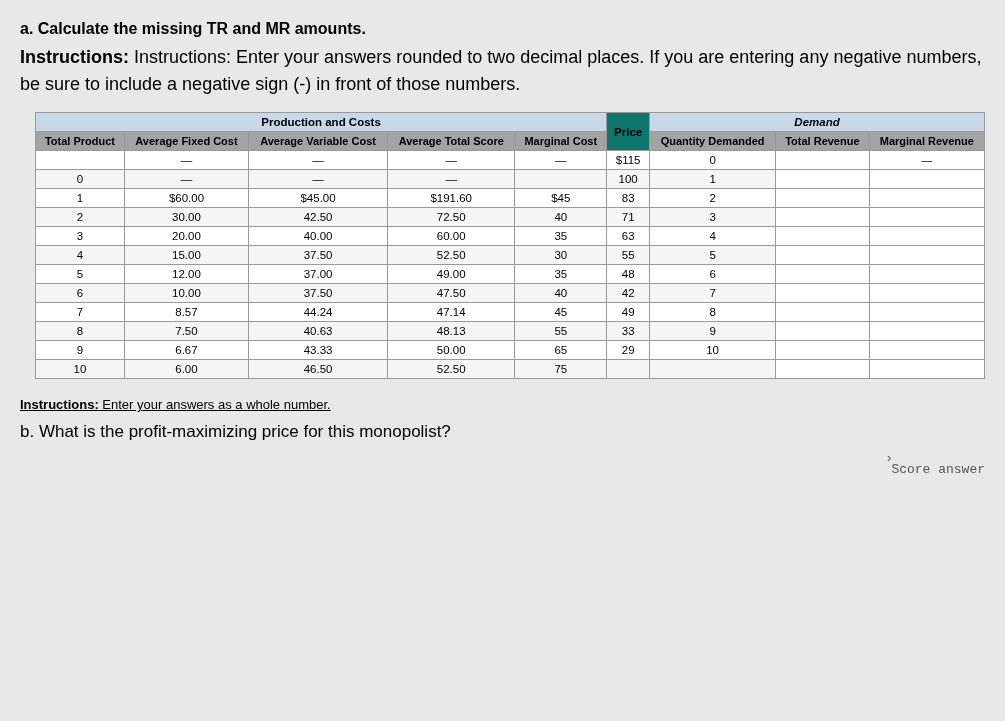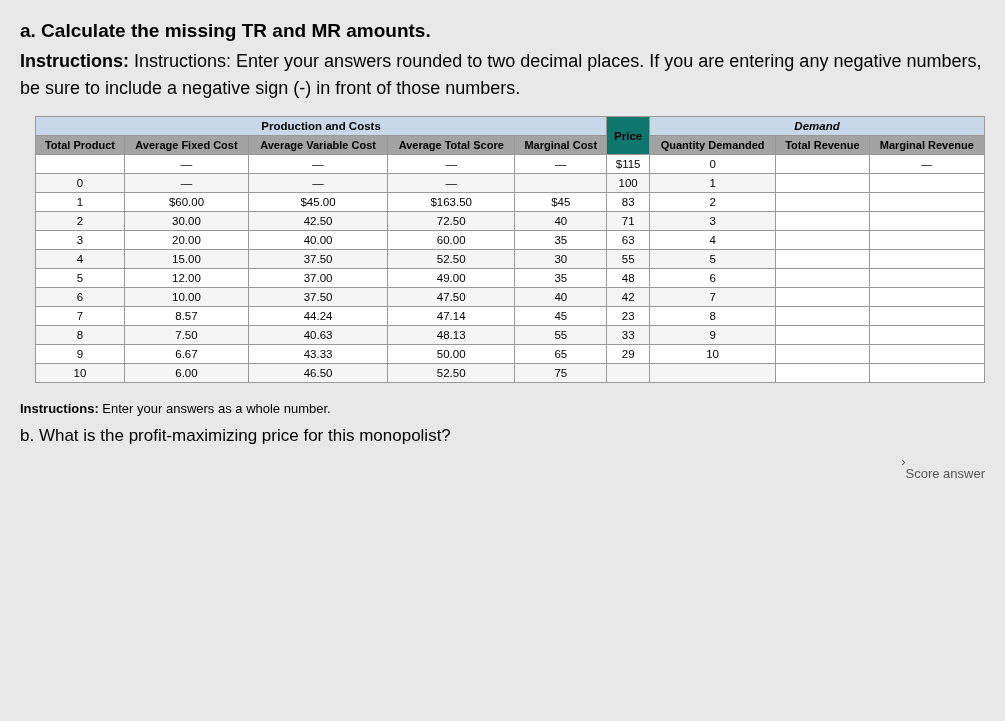--- a/index.html
+++ b/index.html
@@ -4,21 +4,21 @@
   <style>
     * { box-sizing: border-box; margin: 0; padding: 0; }
     body {
       font-family: Arial, sans-serif;
       font-size: 12px;
       background: #e8e8e8;
       padding: 20px;
       color: #000;
     }
     .header-text {
-      font-size: 19px;
+      font-size: 16px;
       font-weight: bold;
       margin-bottom: 6px;
     }
     .instructions {
       font-size: 18px;
       margin-bottom: 14px;
       line-height: 1.5;
     }
     .instructions b { font-weight: bold; }
 
@@ -73,34 +73,36 @@
       border: none;
       outline: none;
       text-align: center;
       font-size: 11px;
       background: transparent;
     }
 
     .footer-instructions {
       margin-top: 18px;
       font-size: 13px;
+      text-decoration: underline;
     }
     .footer-instructions b { font-weight: bold; }
     .question-b {
       margin-top: 10px;
       font-size: 17px;
     }
 
     .score-btn {
       display: inline-block;
       margin-top: 12px;
       float: right;
       font-size: 13px;
       color: #555;
       cursor: pointer;
+      font-family: Liberation Mono, monospace;
     }
   </style>
 </head>
 <body>
 
 <div class="header-text">a. Calculate the missing TR and MR amounts.</div>
 <div class="instructions">
   <b>Instructions:</b> <span>Instructions: Enter your answers rounded to two decimal places. If you are entering any negative numbers, be sure to include a negative sign (-) in front of those numbers.</span>
 </div>
 
@@ -144,21 +146,21 @@
           <td></td>
           <td>100</td>
           <td>1</td>
           <td class="input-cell"><input type="text" style=""></td>
           <td class="input-cell"><input type="text" style=""></td>
         </tr>
         <tr class="data-row">
           <td>1</td>
           <td>$60.00</td>
           <td>$45.00</td>
-          <td>$163.50</td>
+          <td>$191.60</td>
           <td>$45</td>
           <td>83</td>
           <td>2</td>
           <td class="input-cell"><input type="text" style=""></td>
           <td class="input-cell"><input type="text" style=""></td>
         </tr>
         <tr class="data-row">
           <td>2</td>
           <td>30.00</td>
           <td>42.50</td>
@@ -212,21 +214,21 @@
           <td>7</td>
           <td class="input-cell"><input type="text" style=""></td>
           <td class="input-cell"><input type="text" style=""></td>
         </tr>
         <tr class="data-row">
           <td>7</td>
           <td>8.57</td>
           <td>44.24</td>
           <td>47.14</td>
           <td>45</td>
-          <td>23</td>
+          <td>49</td>
           <td>8</td>
           <td class="input-cell"><input type="text" style=""></td>
           <td class="input-cell"><input type="text" style=""></td>
         </tr>
         <tr class="data-row">
           <td>8</td>
           <td>7.50</td>
           <td>40.63</td>
           <td>48.13</td>
           <td>55</td>

